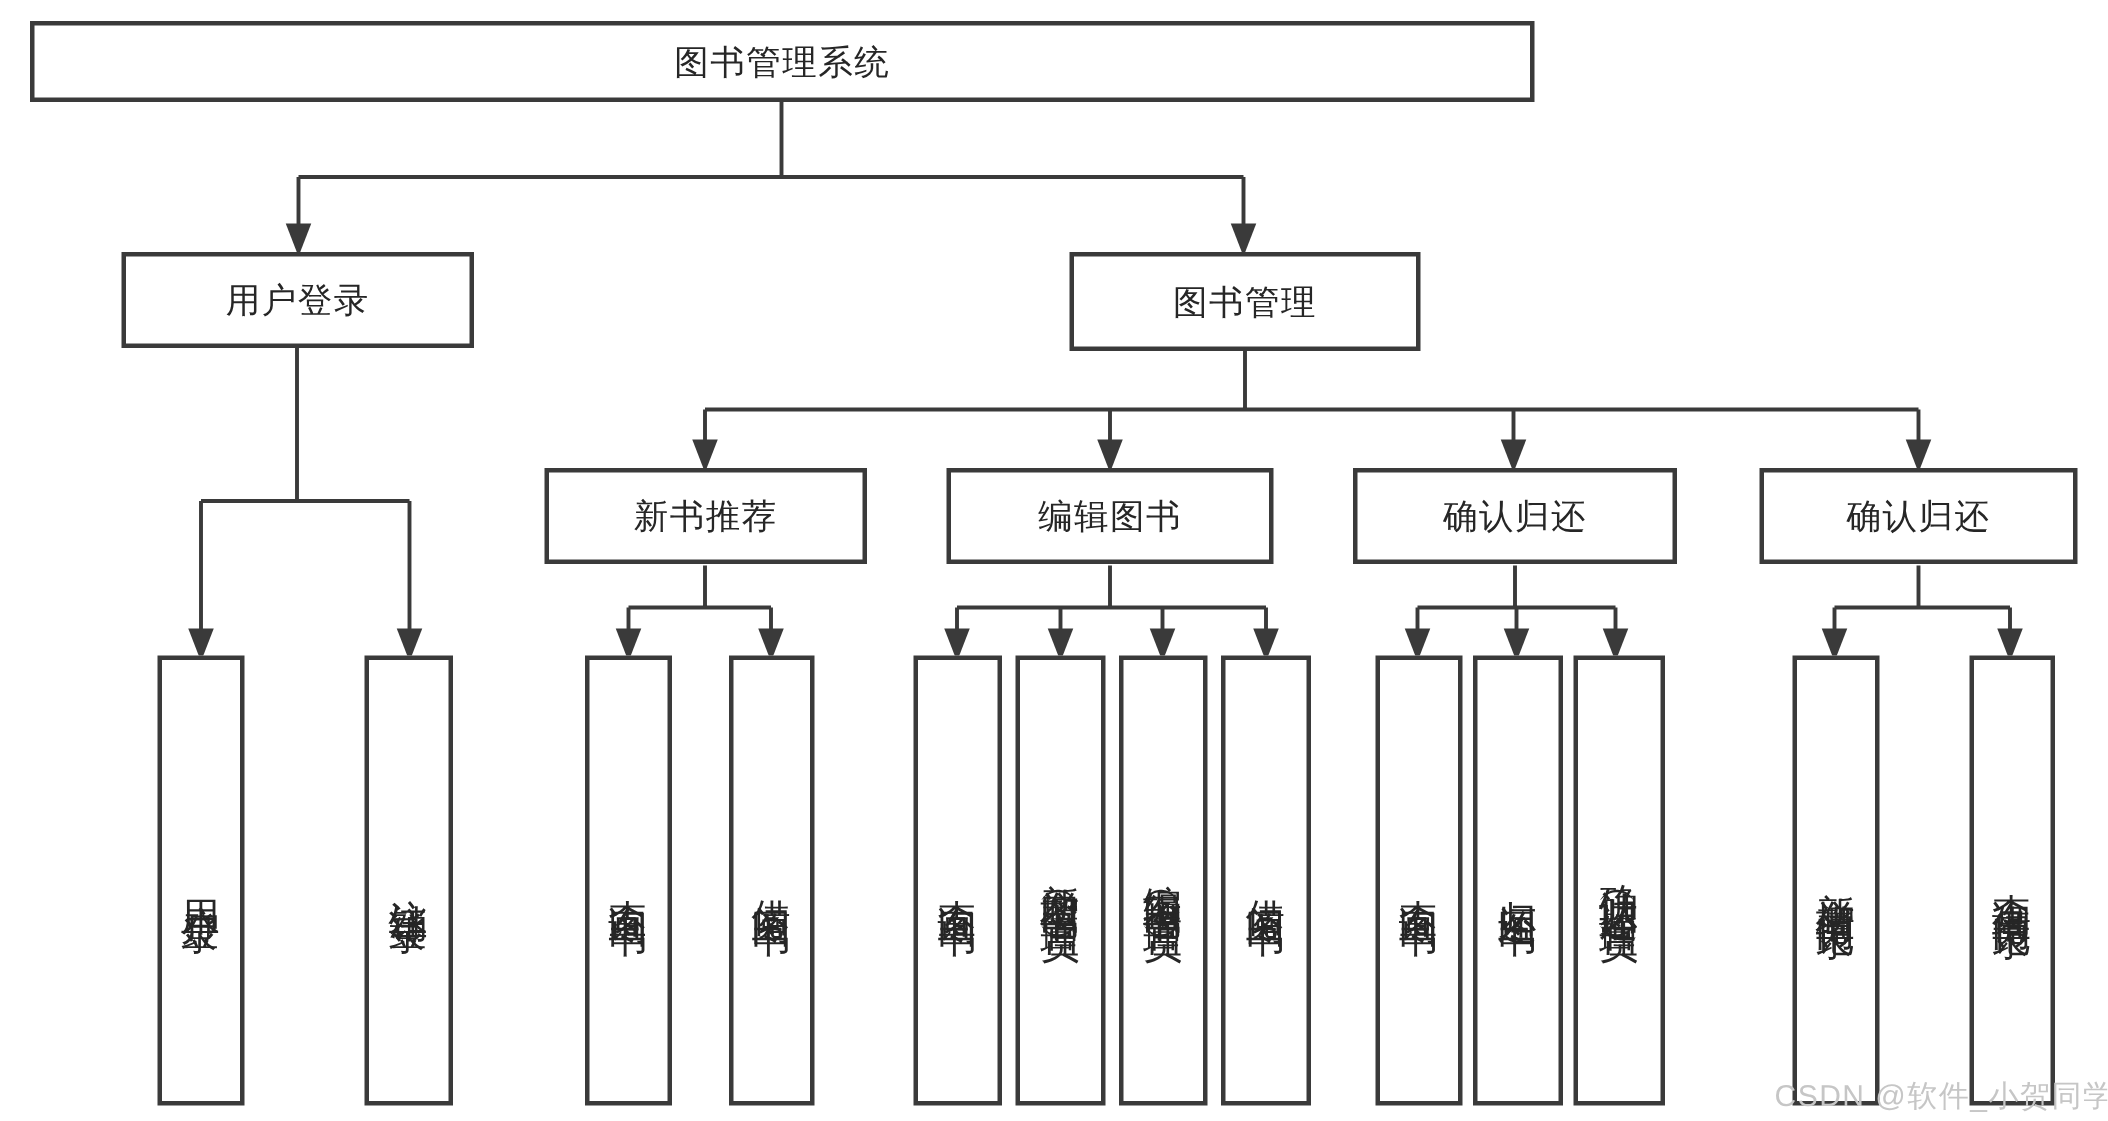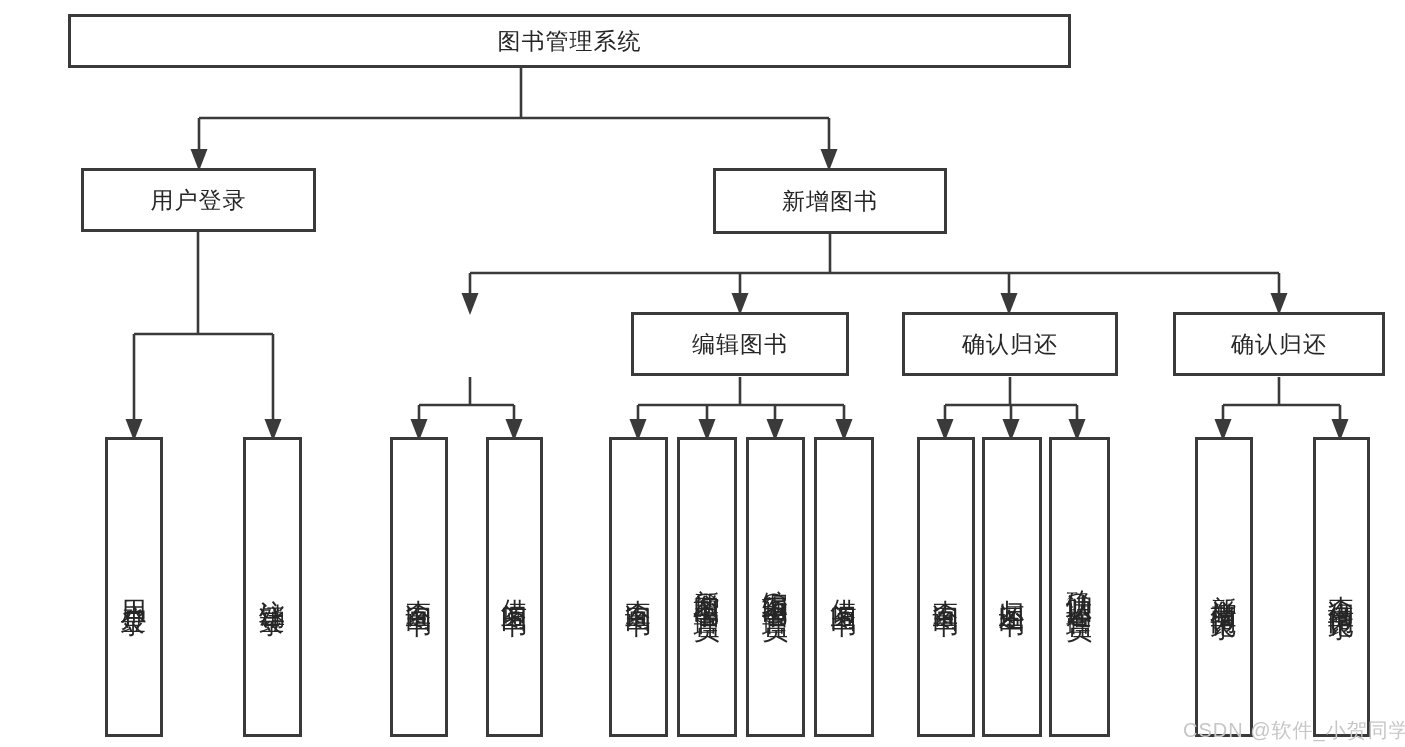--- a/index.html
+++ b/index.html
@@ -71,25 +71,26 @@
     <polygon points="698.5,419 715.5,419 707,441"></polygon>
     <polygon points="766.5,419 783.5,419 775,441"></polygon>
     <polygon points="835.5,419 852.5,419 844,441"></polygon>
     <polygon points="936.5,419 953.5,419 945,441"></polygon>
     <polygon points="1002.5,419 1019.5,419 1011,441"></polygon>
     <polygon points="1068.5,419 1085.5,419 1077,441"></polygon>
     <polygon points="1214.5,419 1231.5,419 1223,441"></polygon>
     <polygon points="1331.5,419 1348.5,419 1340,441"></polygon>
   </svg>
 
-  <div class="box h" style="left:20px;top:14px;width:1003px;height:54px;margin-left:48px;">图书管理系统</div>
+  <div class="box h" style="left:20px;top:14px;width:1003px;height:54px;">图书管理系统</div>
 
   <div class="box h" style="left:81px;top:168px;width:235px;height:64px;">用户登录</div>
-  <div class="box h" style="left:713px;top:168px;width:234px;height:66px;">新增图书</div>
+  <div class="box h" style="left:713px;top:168px;width:234px;height:66px;">图书管理</div>
 
+  <div class="box h" style="left:363px;top:312px;width:215px;height:64px;">新书推荐</div>
   <div class="box h" style="left:631px;top:312px;width:218px;height:64px;">编辑图书</div>
   <div class="box h" style="left:902px;top:312px;width:216px;height:64px;">确认归还</div>
   <div class="box h" style="left:1173px;top:312px;width:212px;height:64px;">确认归还</div>
 
   <div class="box leaf" style="left:105px;top:437px;width:58px;height:300px;">用户登录</div>
   <div class="box leaf" style="left:243px;top:437px;width:59px;height:300px;">注销登录</div>
 
   <div class="box leaf" style="left:390px;top:437px;width:58px;height:300px;">查询图书</div>
   <div class="box leaf" style="left:486px;top:437px;width:57px;height:300px;">借阅图书</div>
 

